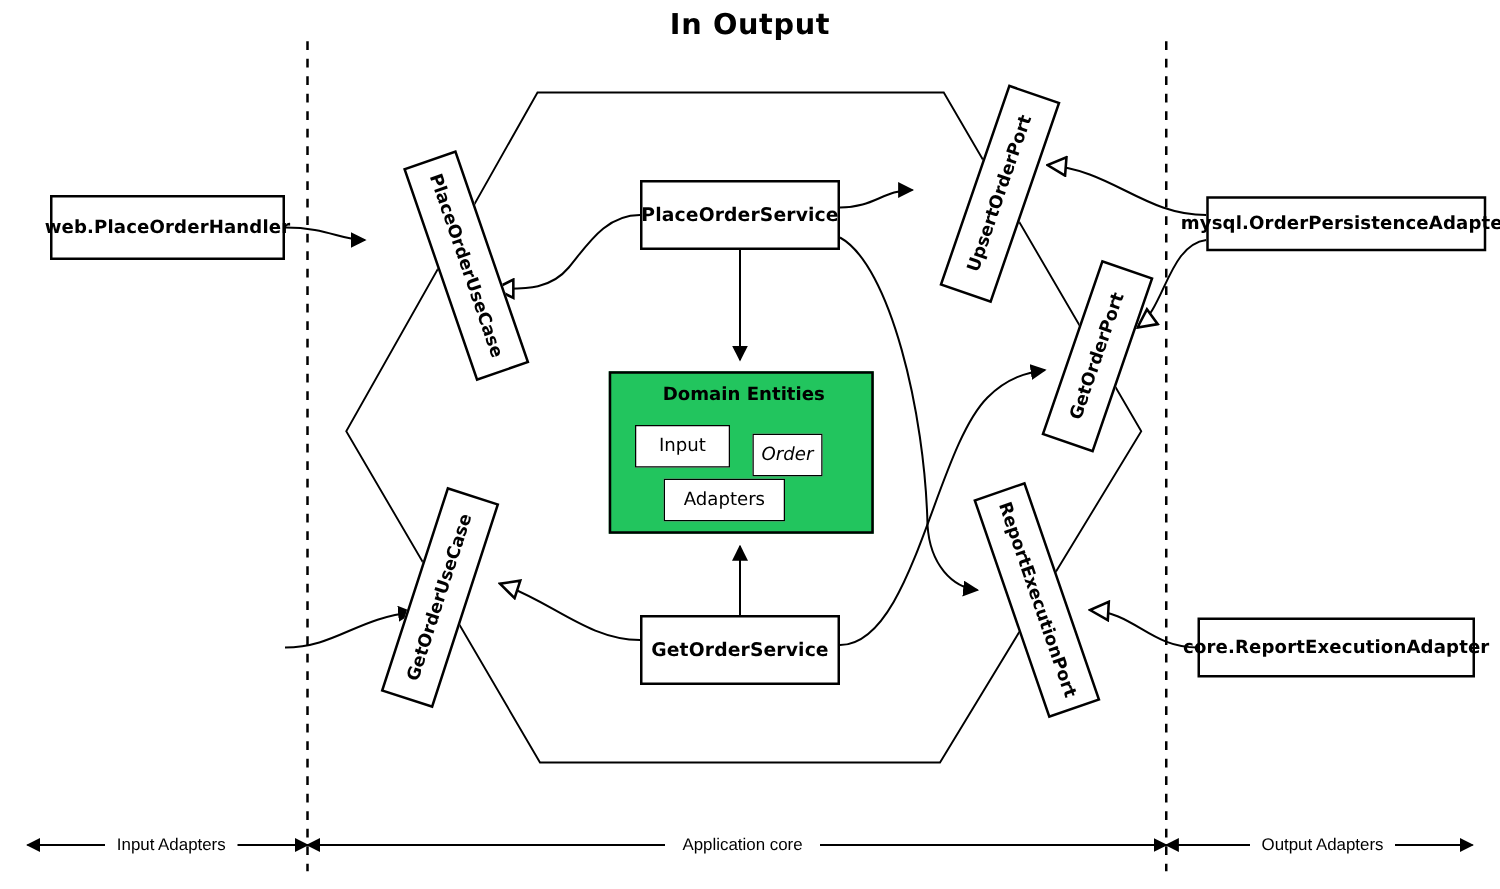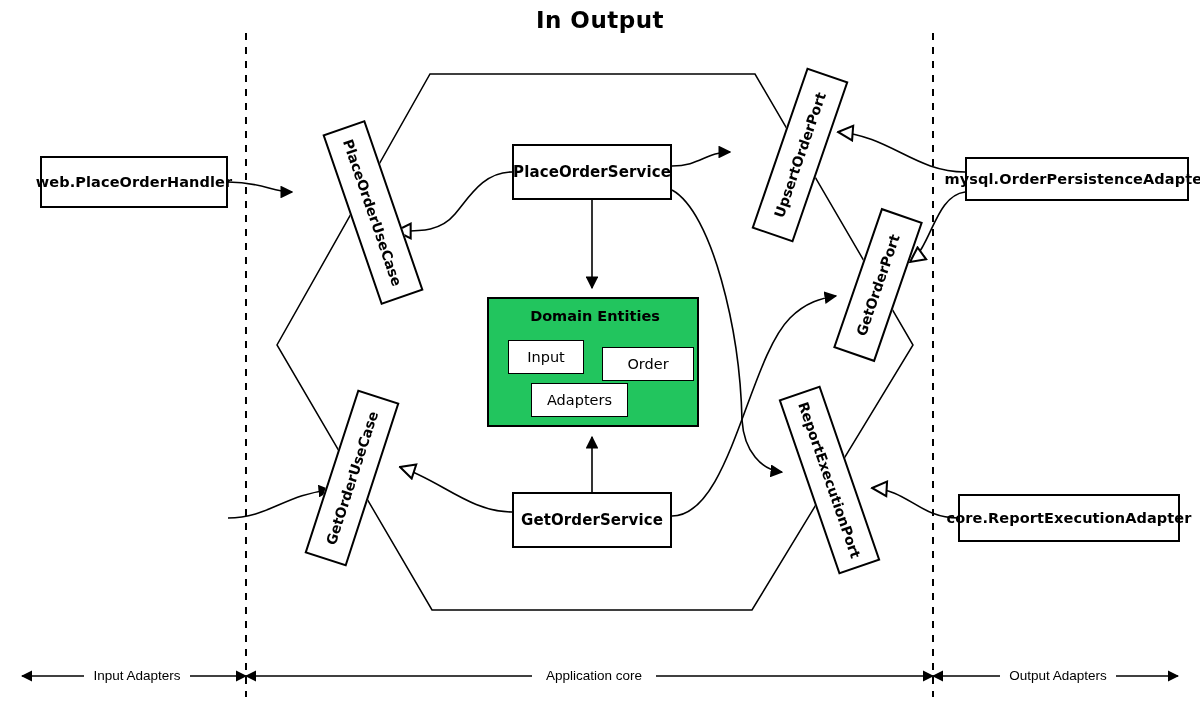--- a/index.html
+++ b/index.html
@@ -202,21 +202,21 @@
 
   <div class="hbox service-box" style="left:512px; top:144px; width:160px; height:56px;">PlaceOrderService</div>
 
   <div class="hbox service-box" style="left:512px; top:492px; width:160px; height:56px;">GetOrderService</div>
 
   <div id="domain-entities">
     <div id="domain-entities-title">Domain Entities</div>
 
     <div class="entity" style="left:19px; top:41px; width:76px; height:34px;">Input</div>
 
-    <div class="entity" style="left:113px; top:48px; width:92px; height:34px;">Order</div>
+    <div class="entity" style="left:113px; top:48px; width:56px; height:34px;font-style:italic;">Order</div>
 
     <div class="entity" style="left:42px; top:84px; width:97px; height:34px;">Adapters</div>
   </div>
 
   <div class="port" style="left:715px; top:133px; width:170px; height:44px;
               transform: rotate(-71deg); transform-origin: center center;">
     <span>UpsertOrderPort</span>
   </div>
 
   <div class="port" style="left:804px; top:263px; width:148px; height:44px;

